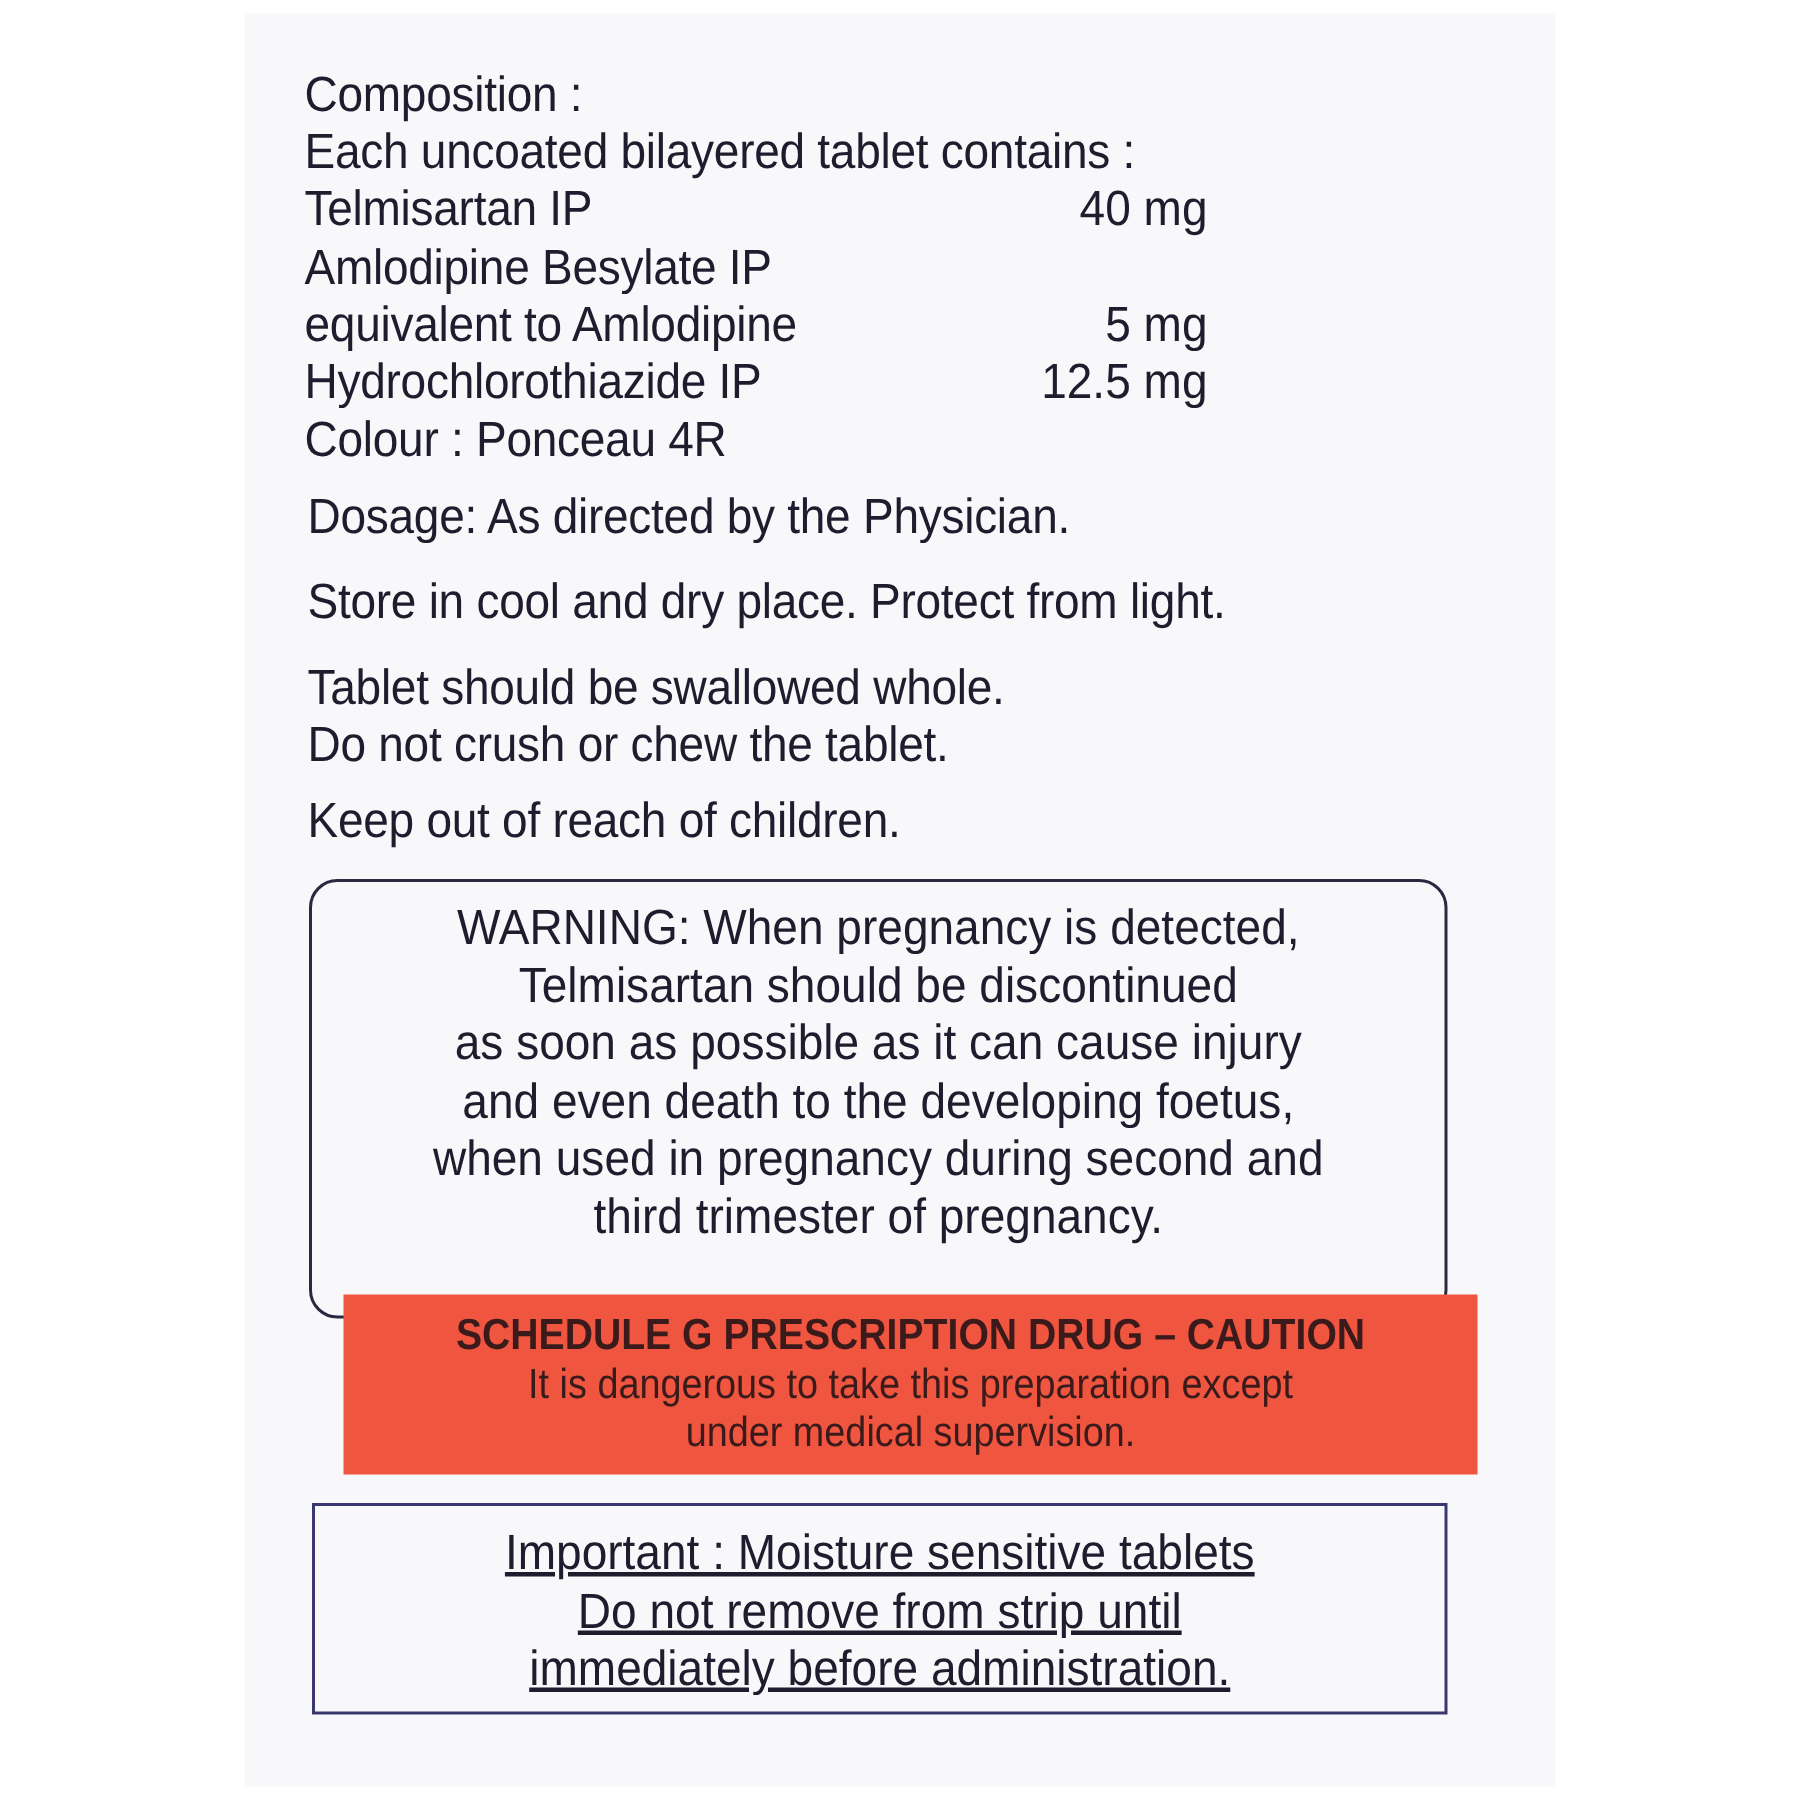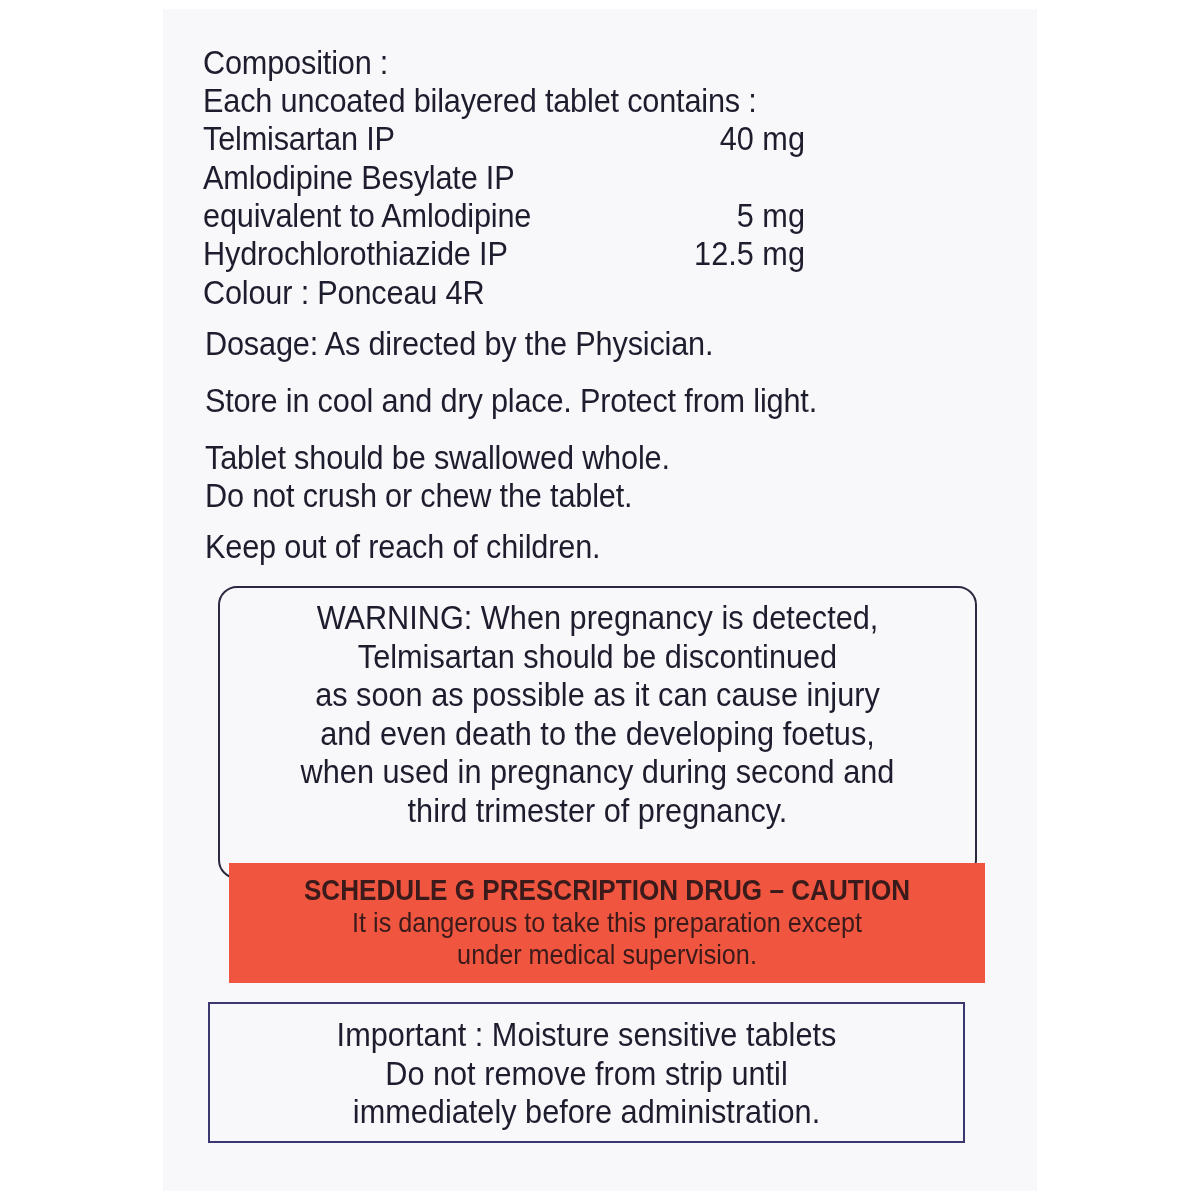--- a/index.html
+++ b/index.html
@@ -51,21 +51,21 @@
       text-align: center;
     }
     .boxed .bl {
       display: block;
       font-size: 33px;
       line-height: 38.5px;
       white-space: nowrap;
       transform: scaleX(0.93);
     }
     .warning-box {
-      left: 218px;
+      left: 206px;
       top: 586px;
       width: 759px;
       height: 293px;
       padding-top: 11px;
       border-radius: 19px;
     }
     .schedule-box {
       position: absolute;
       left: 209px;
       top: 863px;
@@ -93,20 +93,21 @@
       white-space: nowrap;
       transform: scaleX(0.9);
     }
     .important-box {
       left: 208px;
       top: 1002px;
       width: 757px;
       height: 141px;
       padding-top: 12px;
       border-color: #3b3870;
+      text-decoration: underline;
     }
   </style>
 </head>
 <body>
 
 <div class="paper"></div>
 
 <div class="line" style="top:44px;">Composition :</div>
 <div class="line" style="top:82px;">Each uncoated bilayered tablet contains :</div>
 

